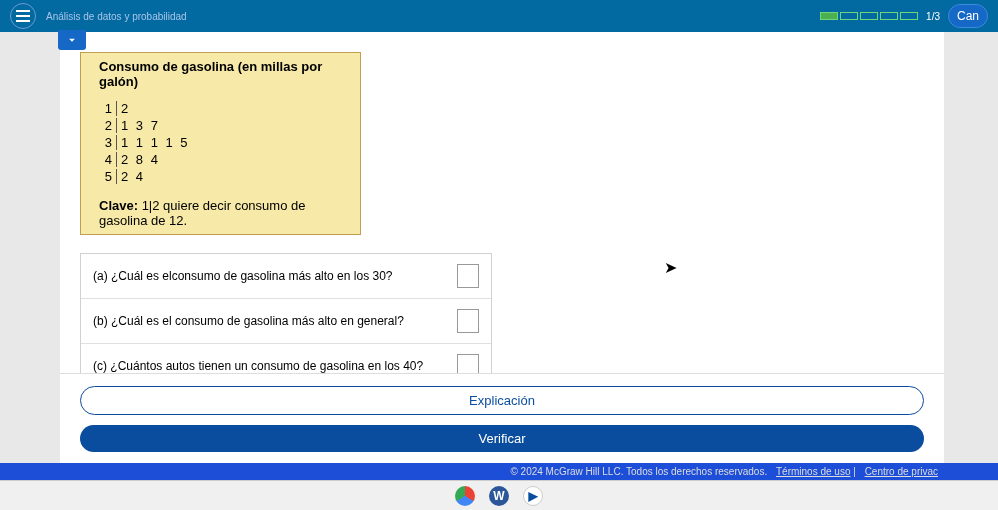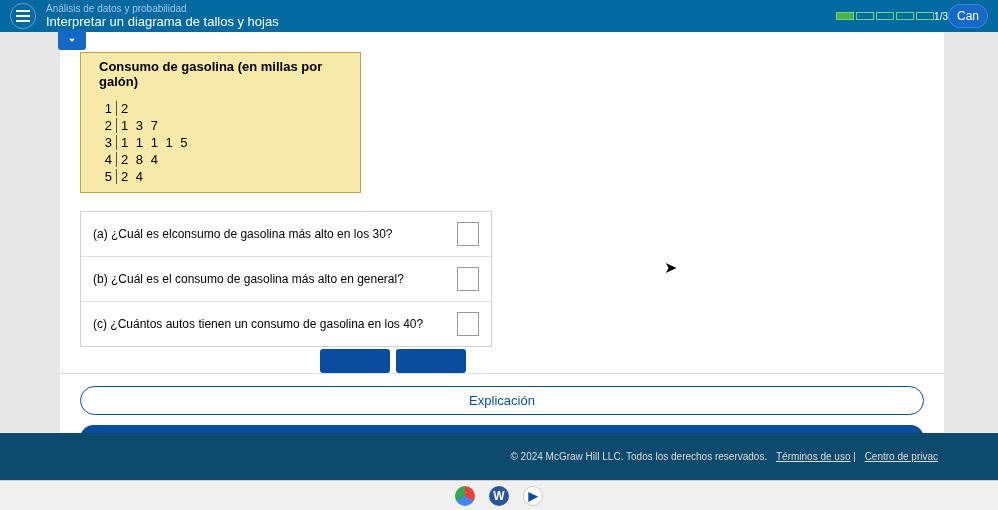--- a/index.html
+++ b/index.html
@@ -1,21 +1,21 @@
 <!DOCTYPE html>
 <html><head>
 <meta charset="utf-8">
 <style>
 * { margin: 0; padding: 0; box-sizing: border-box; font-family: Arial, sans-serif; }
 body { width: 998px; height: 510px; background: #e8e8e8; overflow: hidden; position: relative; }
 .header { background: #0369a1; color: #fff; height: 32px; display: flex; align-items: center; padding: 0 10px; font-size: 13px; }
 .menu-icon { width: 26px; height: 26px; border: 1px solid #6a9bd4; border-radius: 50%; display: flex; flex-direction: column; justify-content: center; align-items: center; gap: 3px; margin-right: 10px; cursor: pointer; }
 .menu-icon span { width: 14px; height: 2px; background: #fff; }
 .header-sub { font-size: 10px; color: #a8c5e8; }
-.header-right { margin-left: auto; display: flex; align-items: center; gap: 0; }
+.header-right { margin-left: auto; display: flex; align-items: center; gap: 8px; }
 .progress-boxes { display: flex; gap: 2px; }
 .progress-boxes span { width: 18px; height: 8px; border: 1px solid #6fd47a; background: transparent; }
 .progress-boxes span.filled { background: #4caf50; }
 .progress-text { font-size: 10px; }
 .can-btn { background: #1668c7; border: 1px solid #3a8ae0; color: #fff; padding: 4px 8px; font-size: 12px; border-radius: 12px; cursor: pointer; }
 .content-wrap { background: #fff; margin: 0 54px 0 60px; min-height: 430px; position: relative; padding: 6px 20px 10px 20px; }
 .chevron-box { position: absolute; left: -2px; top: -2px; width: 28px; height: 20px; background: #1668c7; display: flex; align-items: center; justify-content: center; cursor: pointer; border-radius: 0 0 3px 3px; }
 .chevron-box svg { width: 14px; height: 14px; fill: #fff; }
 .intro { font-size: 13px; color: #333; margin-top: 22px; line-height: 1.5; }
 .intro a { color: #0a4d9e; text-decoration: underline dotted; }
@@ -29,38 +29,37 @@
 .questions { margin-top: 18px; border: 1px solid #d0d0d0; width: 412px; }
 .qrow { display: flex; align-items: center; border-bottom: 1px solid #e0e0e0; padding: 10px 12px; font-size: 12px; }
 .qrow:last-child { border-bottom: none; }
 .qlabel { flex: 1; }
 .answer-box { width: 22px; height: 24px; border: 1px solid #999; cursor: text; }
 .action-row { margin-top: 2px; display: flex; gap: 6px; margin-left: 240px; }
 .action-btn { background: #0a4d9e; width: 70px; height: 24px; border-radius: 3px; cursor: pointer; }
 .bottom-bar { position: absolute; bottom: 46px; left: 60px; right: 54px; display: flex; gap: 10px; padding: 12px 20px; border-top: 1px solid #ddd; background: #fff; flex-direction: column; }
 .btn-exp { border: 1px solid #0a4d9e; background: #fff; color: #0a4d9e; padding: 6px 16px; border-radius: 16px; font-size: 13px; cursor: pointer; }
 .btn-ver { border: none; background: #0a4d9e; color: #fff; padding: 6px 18px; border-radius: 16px; font-size: 13px; cursor: pointer; }
-.copyright-bar { position: absolute; bottom: 30px; left: 0; right: 0; background: #0c4a6e; color: #ddd; font-size: 10px; text-align: right; padding: 18px 60px; }
+.copyright-bar { position: absolute; bottom: 30px; left: 0; right: 0; background: #1d4ed8; color: #ddd; font-size: 10px; text-align: right; padding: 3px 60px; }
 .copyright-bar a { color: #ddd; text-decoration: underline; margin-left: 6px; }
 .taskbar { position: absolute; bottom: 0; left: 0; right: 0; height: 30px; background: #f0f0f0; display: flex; align-items: center; justify-content: center; gap: 14px; border-top: 1px solid #ccc; }
 .task-icon { width: 20px; height: 20px; border-radius: 50%; display: flex; align-items: center; justify-content: center; font-size: 12px; font-weight: bold; }
 .cursor { position: absolute; top: 258px; left: 664px; font-size: 16px; pointer-events: none; }
 </style>
 </head>
 <body>
 
 <div class="header">
   <div class="menu-icon">
       <span></span>
       <span></span>
       <span></span>
     </div>
   <div>
     <div class="header-sub">Análisis de datos y probabilidad</div>
-    <div>Interpretar un diagrama de tallos y hojas</div>
   </div>
   <div class="header-right">
     <div class="progress-boxes">
       <span class="filled"></span>
         <span></span>
         <span></span>
         <span></span>
         <span></span>
     </div>
     <span class="progress-text">1/3</span>
@@ -91,20 +90,21 @@
         <span class="leaves">1 1 1 1 5</span>
       </div>
     <div class="stemleaf-row">
         <span class="stem">4</span>
         <span class="leaves">2 8 4</span>
       </div>
     <div class="stemleaf-row">
         <span class="stem">5</span>
         <span class="leaves">2 4</span>
       </div>
+    <div class="clave"><b>Clave:</b><span> 1|2 quiere decir consumo de gasolina de 12.</span></div>
   </div>
 
   <div class="questions">
     <div class="qrow">
       <span class="qlabel">(a) ¿Cuál es elconsumo de gasolina más alto en los 30?</span>
       <input class="answer-box" style="">
     </div>
     <div class="qrow">
       <span class="qlabel">(b) ¿Cuál es el consumo de gasolina más alto en general?</span>
       <input class="answer-box" style="">

